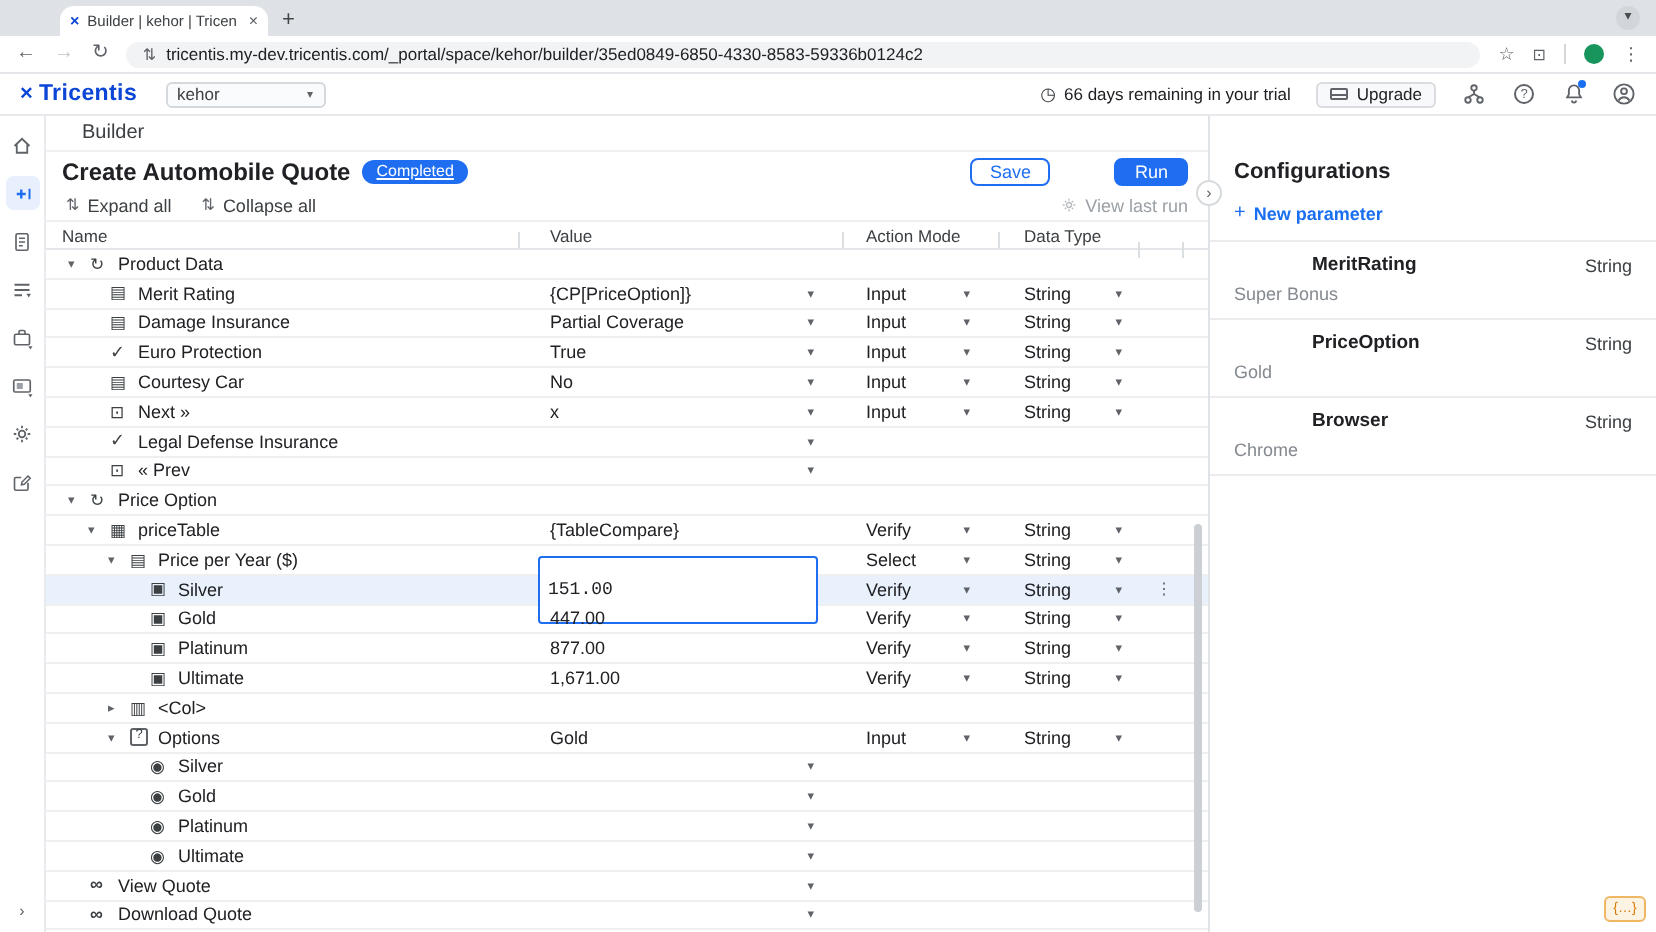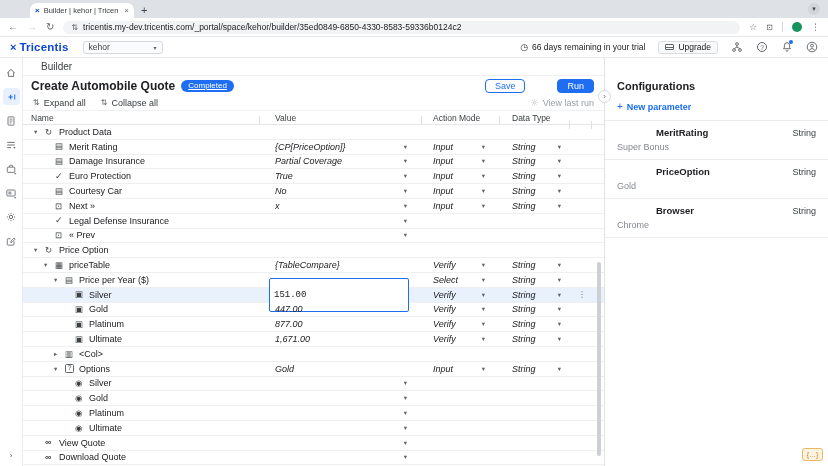--- a/index.html
+++ b/index.html
@@ -97,21 +97,21 @@
   .thead .c-value::before, .thead .c-action::before, .thead .c-type::before,
   .thead .c-extra::before, .thead .c-scroll::before {
     content:""; position:absolute; left:0; top:3px; width:1px; height:8px; background:#dcdfe2; }
   .chev { width:11px; font-size:6.5px; color:#5f6368; text-align:left; flex:0 0 11px; }
   .ricon { width:11px; flex:0 0 11px; font-size:8.5px; color:#3c4043; text-align:left; line-height:1; }
   .ricon.ic-check { color:#3c4043; font-size:9px; }
   .ricon.ic-boxed { width:9px; height:9px; flex-basis:9px; border:1px solid #5f6368; border-radius:1.5px;
                     font-size:6.5px; display:flex; align-items:center; justify-content:center; margin-right:2px; }
   .ricon.ic-link { font-size:9px; font-weight:bold; }
   .rlabel { font-size:9px; color:#202124; margin-left:3px; white-space:nowrap; }
-  .vtext { font-size:9px; color:#202124; white-space:nowrap;font-style:italic; }
+  .vtext { font-size:9px; color:#202124; white-space:nowrap; }
   .varrow { position:absolute; right:14px; font-size:6.5px; color:#5f6368; }
   .c-type .varrow { right:8px; }
   .vinput { width:140px; height:12px; border:1px solid var(--accent); border-radius:2px; background:#fff;
             font-size:9px; font-family:Liberation Mono, monospace; color:#202124; padding:16px 4px; margin-left:-6px; outline:none; }
   .rowkebab { font-size:8px; color:#5f6368; }
   .vscroll { position:absolute; right:3px; top:204px; width:4px; height:194px; background:#ccd0d4; border-radius:2px; }
 
   
   .config { width:224px; border-left:1px solid #e0e3e6; position:relative; padding-top:22px; }
   .collapse-chip { position:absolute; left:-7px; top:32px; width:13px; height:13px; background:#fff;

